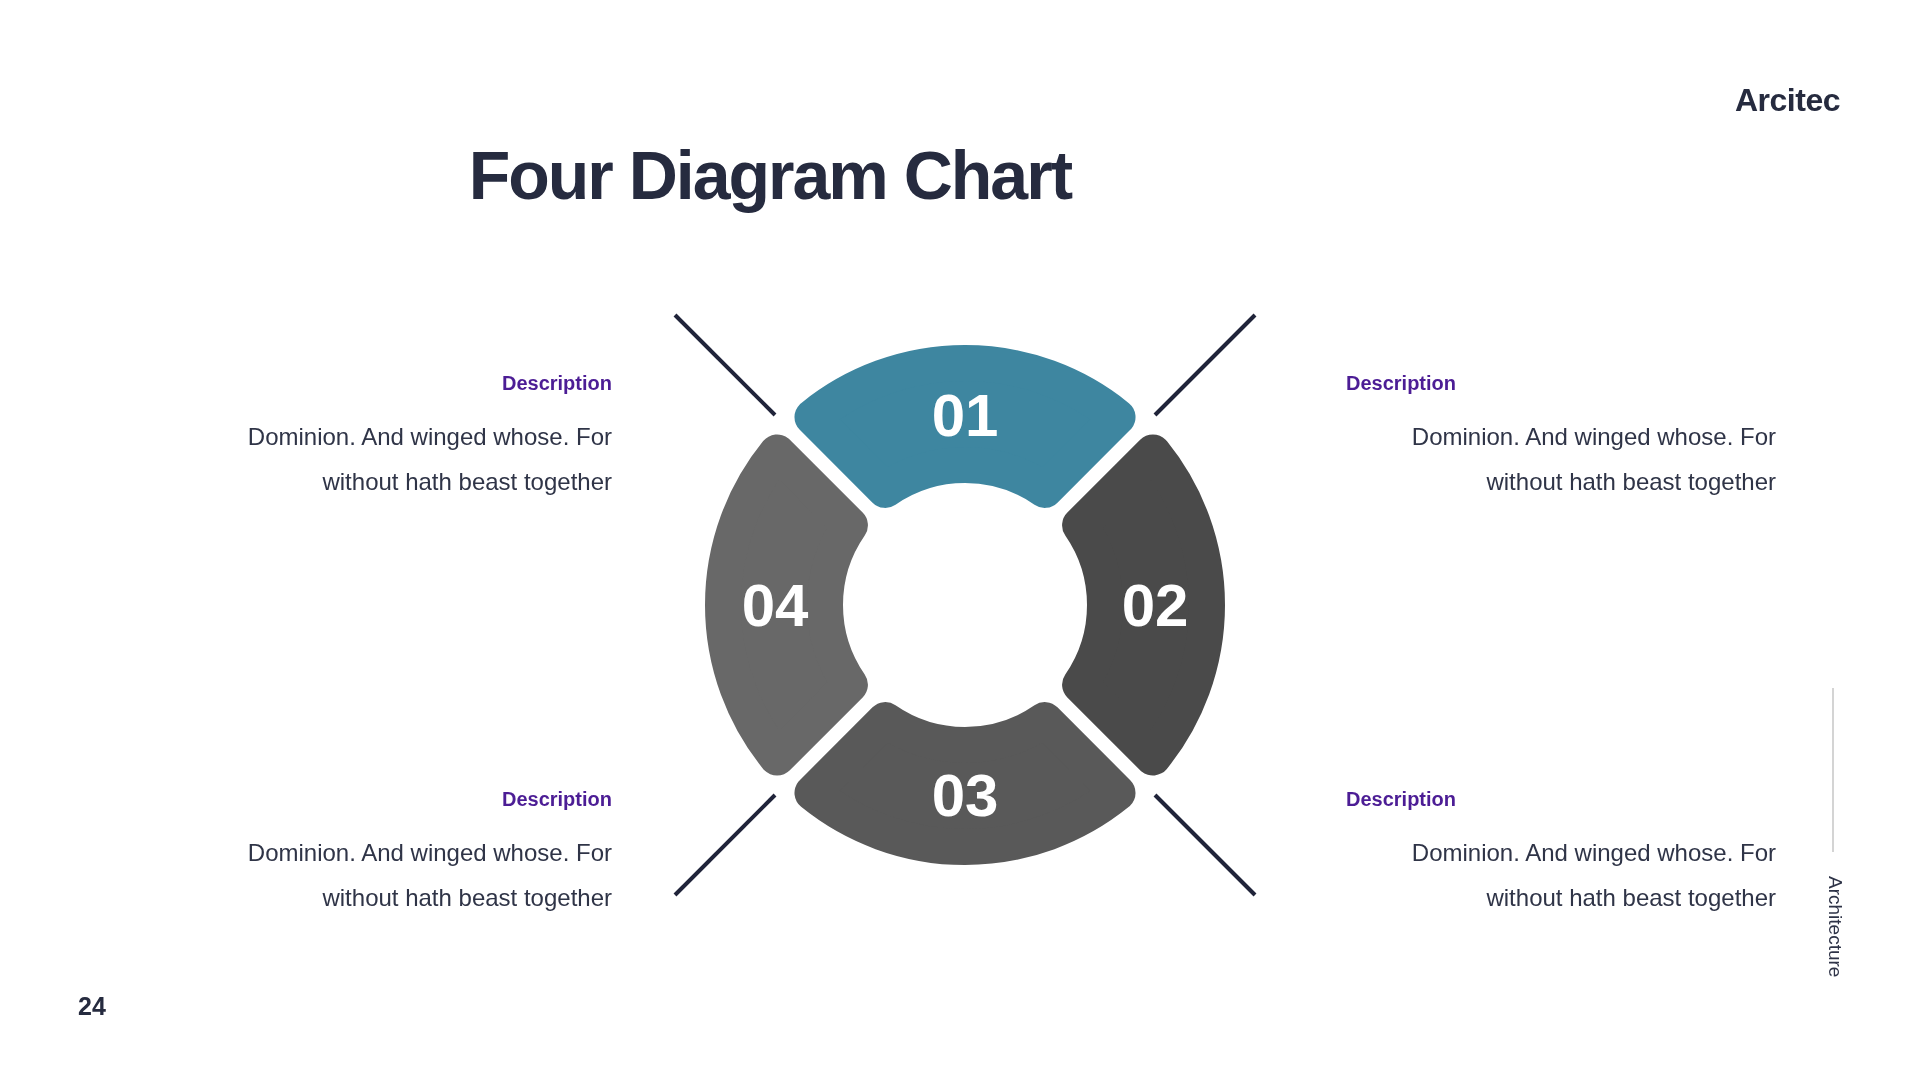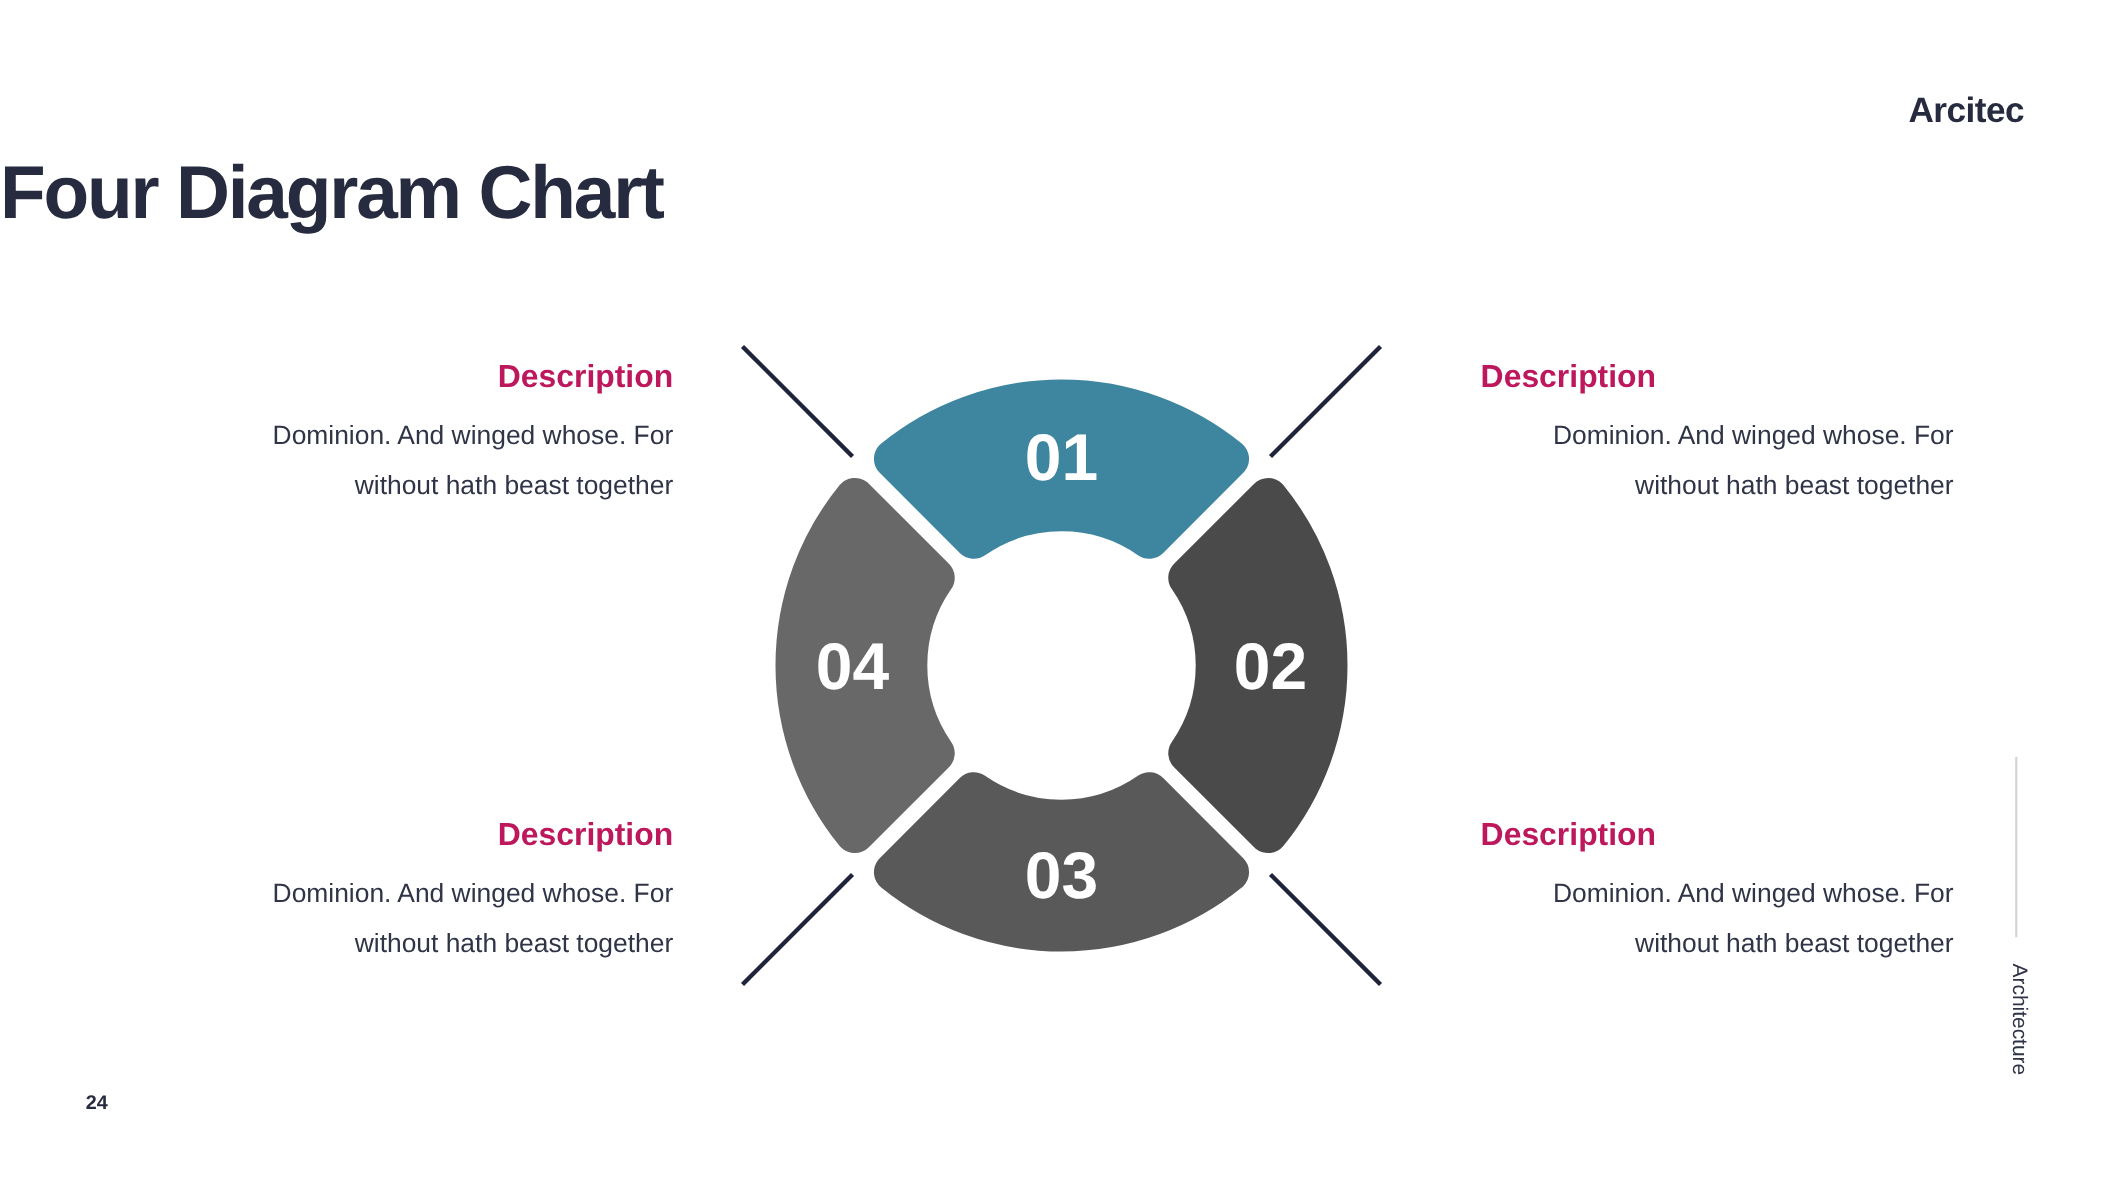--- a/index.html
+++ b/index.html
@@ -7,54 +7,54 @@
   body { font-family: "Liberation Sans", sans-serif; color: #2e3347; }
   .slide { position: relative; width: 1920px; height: 1080px; background: #ffffff; }
 
   .brand {
     position: absolute; top: 82px; right: 80px;
     font-size: 32px; font-weight: 800; letter-spacing: -0.5px; color: #262b3f;
   }
 
   .title {
     position: absolute; top: 136px; left: 0; width: 1540px;
-    font-size: 68px; font-weight: 800;
+    text-align: center; font-size: 68px; font-weight: 800;
     letter-spacing: -2px; color: #262b3f;
   }
 
   .desc { position: absolute; width: 430px; }
   .desc.align-right { text-align: right; }
   .desc.align-left  { text-align: left; }
   .desc.tl { top: 326px; right: 1308px; }
   .desc.tr { top: 326px; left: 1346px; }
   .desc.bl { top: 742px; right: 1308px; }
   .desc.br { top: 742px; left: 1346px; }
   .desc-h {
-    font-size: 29px; font-weight: 700; color: #be185d;
-    line-height: 35px; margin-bottom: 13px;
+    font-size: 20px; font-weight: 700; color: #4c1d95;
+    line-height: 35px; margin-bottom: 13px; margin-top: 40px;
   }
   .desc-b { font-size: 24px; font-weight: 400; color: #2f3447; line-height: 45px; text-align: right; }
 
   .diagram { position: absolute; left: 665px; top: 305px; width: 600px; height: 600px; }
   .diagram text {
     fill: #ffffff; font-family: "Liberation Sans", sans-serif;
     font-size: 60px; font-weight: 700; text-anchor: middle;
   }
 
   .vline {
     position: absolute; left: 1832px; top: 688px;
     width: 2px; height: 164px; background: #d4d4d4;
   }
   .side-label {
     position: absolute; left: 1824px; top: 876px; height: 180px;
     writing-mode: vertical-rl; font-size: 19px; color: #2e3347;
   }
   .page-num {
     position: absolute; left: 78px; top: 992px;
-    font-size: 18px; font-weight: 700; color: #262b3f;
+    font-size: 25px; font-weight: 700; color: #262b3f;
   }
 </style>
 </head>
 <body>
 
 <div class="slide">
 
   <div class="brand">Arcitec</div>
 
   <h1 class="title">Four Diagram Chart</h1>

